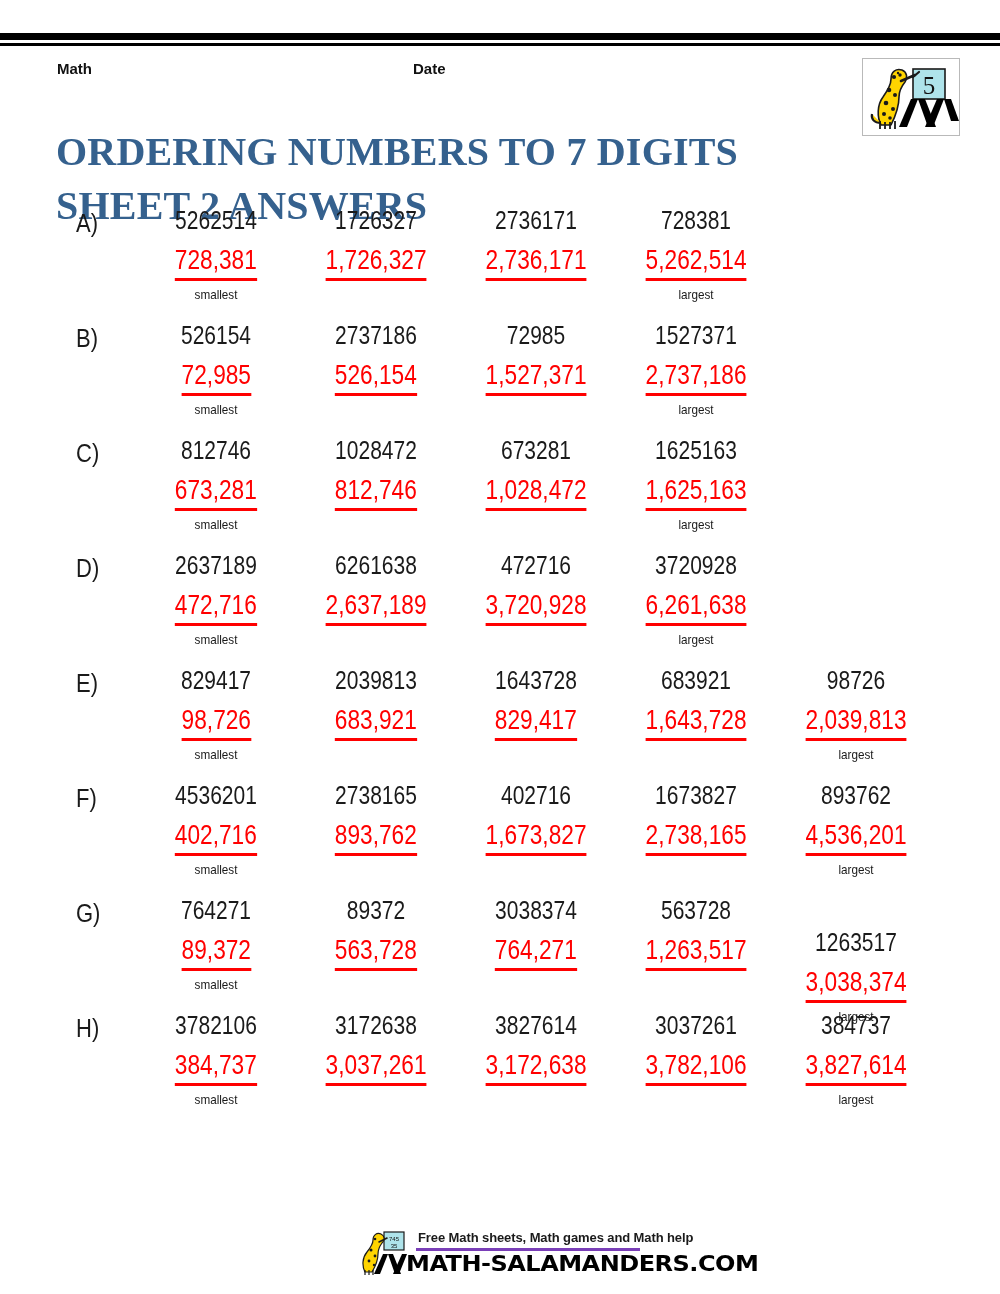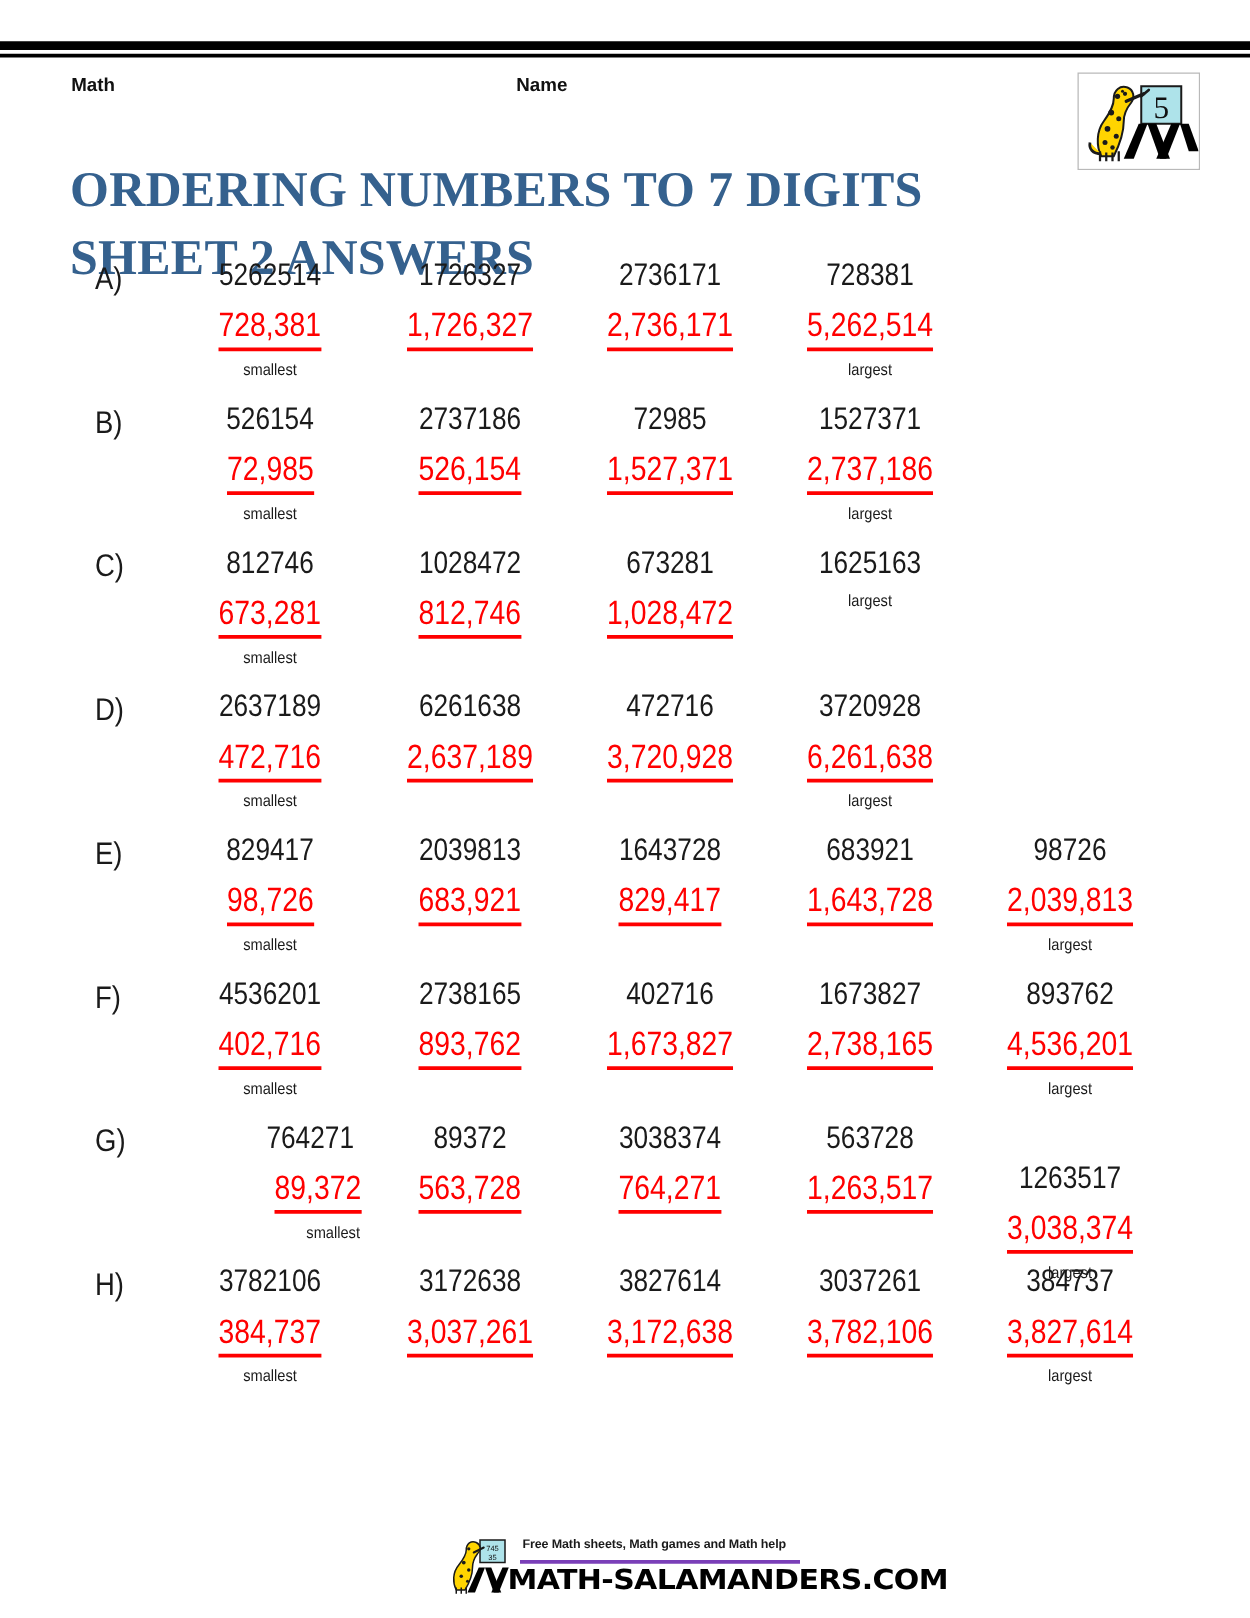--- a/index.html
+++ b/index.html
@@ -147,21 +147,21 @@
     width: 300px;
     height: 62px;
   }
   #footer-logo {
     position: absolute;
     left: 8px; top: 8px;
   }
   #footer-tagline {
     position: absolute;
     left: 68px; top: 8px;
-    font-size: 10px;
+    font-size: 13px;
     font-weight: 700;
     color: #1a1a1a;
     white-space: nowrap;
     letter-spacing: -0.1px;
   }
   #footer-rule {
     position: absolute;
     left: 66px; top: 26px;
     width: 224px; height: 3px;
     background: #7a3fb8;
@@ -178,21 +178,21 @@
     transform: scaleY(0.92);
   }
 </style>
 </head>
 <body>
 
 <div id="top-rule-thick"></div>
 <div id="top-rule-thin"></div>
 
 <div id="name-label">Math</div>
-<div id="date-label">Name</div>
+<div id="date-label">Date</div>
 
 <div id="logo-box">
   <svg width="96" height="76" viewBox="0 0 96 76">
     <rect x="0" y="0" width="96" height="76" fill="#ffffff"></rect>
 
     <rect x="50" y="10" width="32" height="30" fill="#aee3ea" stroke="#1a1a1a" stroke-width="1.6"></rect>
     <text x="66" y="35" text-anchor="middle" font-family="'Liberation Serif', serif" font-size="25" fill="#111111" id="grade-number">5</text>
 
     <g fill="#000000">
       <polygon points="36,68 44,68 55,40 48,40"></polygon>
@@ -291,20 +291,21 @@
           <span class="answer-wrap"><span class="answer-number">812,746</span></span>
           <span class="extreme-label"></span>
         </div>
         <div class="cell" style="left: 320px;">
           <span class="given-number">673281</span>
           <span class="answer-wrap"><span class="answer-number">1,028,472</span></span>
           <span class="extreme-label"></span>
         </div>
         <div class="cell" style="left: 480px;">
           <span class="given-number">1625163</span>
+          <span class="answer-wrap"><span class="answer-number">1,625,163</span></span>
           <span class="extreme-label">largest</span>
         </div>
       </div>
     </div>
     <div class="problem-row">
       <div class="row-letter">D)</div>
       <div class="cells">
         <div class="cell" style="left: 0px;">
           <span class="given-number">2637189</span>
           <span class="answer-wrap"><span class="answer-number">472,716</span></span>
@@ -383,21 +384,21 @@
         <div class="cell" style="left: 640px;">
           <span class="given-number">893762</span>
           <span class="answer-wrap"><span class="answer-number">4,536,201</span></span>
           <span class="extreme-label">largest</span>
         </div>
       </div>
     </div>
     <div class="problem-row">
       <div class="row-letter">G)</div>
       <div class="cells">
-        <div class="cell" style="left: 0px; text-align: right;">
+        <div class="cell" style="left: 0px;">
           <span class="given-number">764271</span>
           <span class="answer-wrap"><span class="answer-number">89,372</span></span>
           <span class="extreme-label">smallest</span>
         </div>
         <div class="cell" style="left: 160px;">
           <span class="given-number">89372</span>
           <span class="answer-wrap"><span class="answer-number">563,728</span></span>
           <span class="extreme-label"></span>
         </div>
         <div class="cell" style="left: 320px;">

